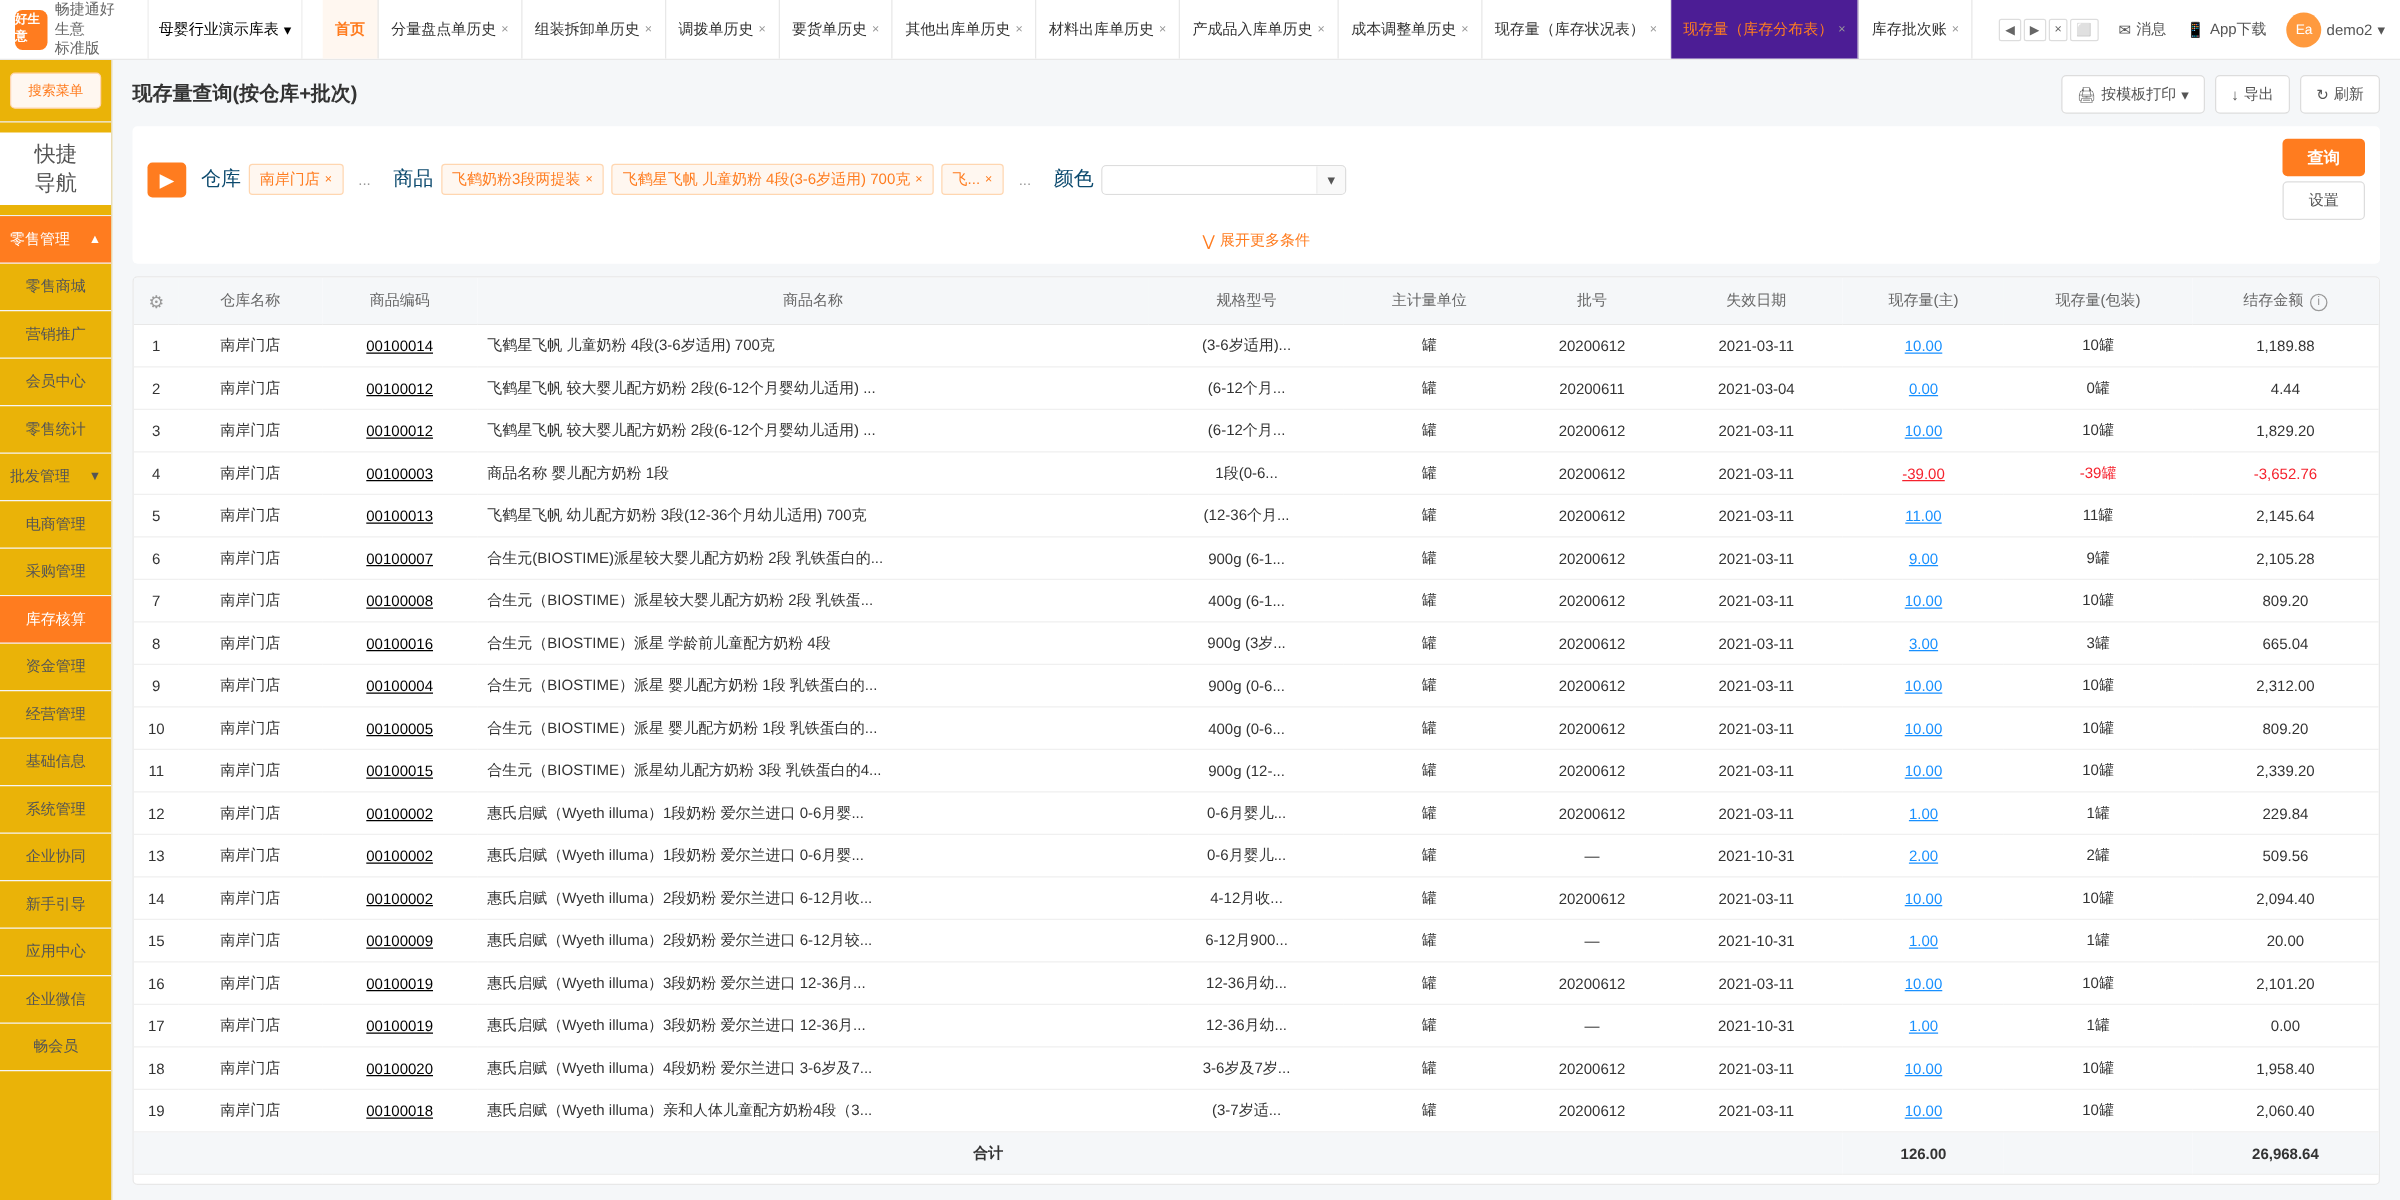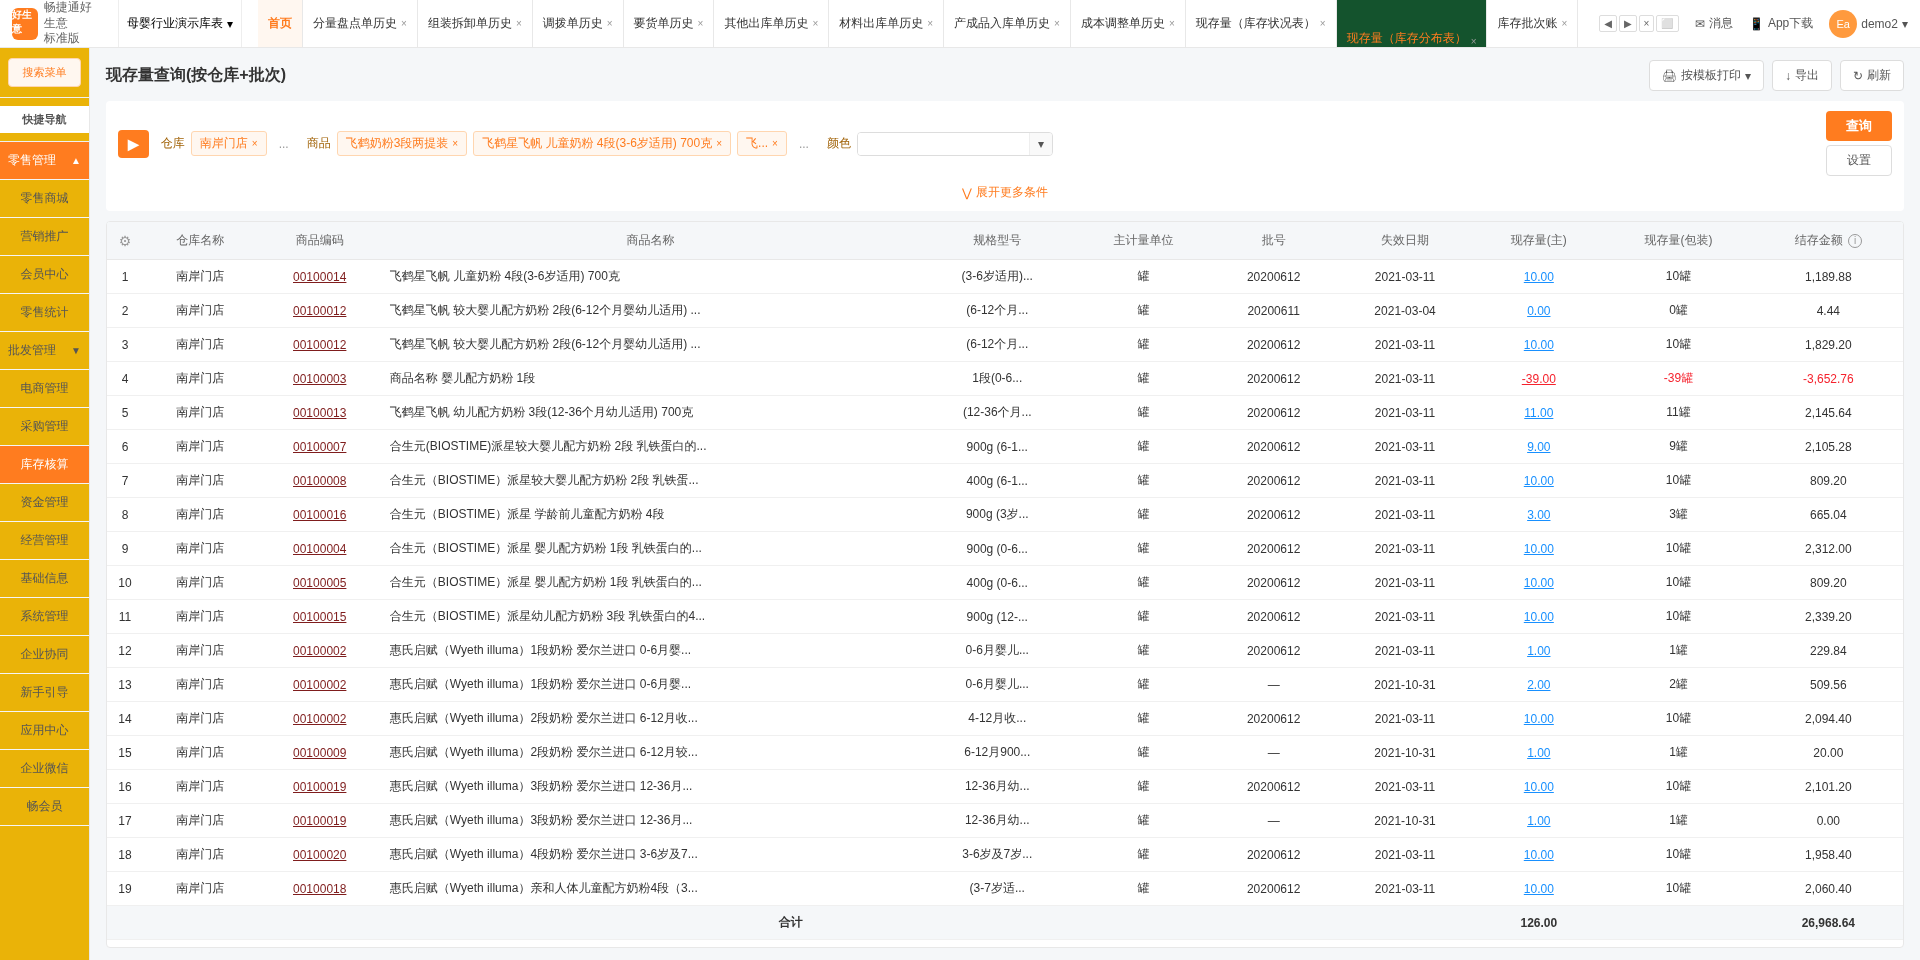--- a/index.html
+++ b/index.html
@@ -8,38 +8,38 @@
     
     .top-bar { background: #fff; height: 48px; display: flex; align-items: center; border-bottom: 1px solid #e8e8e8; padding: 0 12px; gap: 16px; flex-shrink: 0; }
     .logo-area { display: flex; align-items: center; gap: 6px; width: 90px; flex-shrink: 0; }
     .logo-icon { width: 32px; height: 32px; background: #ff7c1f; border-radius: 6px; display: flex; align-items: flex-start; justify-content: center; }
     .logo-icon span { color: #fff; font-size: 10px; font-weight: bold; }
     .logo-text { font-size: 10px; color: #666; line-height: 1.3; }
     
     .header-tabs { display: flex; align-items: center; flex: 1; overflow: hidden; height: 100%; }
     .header-tab { display: flex; align-items: center; padding: 0 10px; height: 100%; border-right: 1px solid #e8e8e8; cursor: pointer; white-space: nowrap; font-size: 12px; color: #333; gap: 4px; flex-shrink: 0; }
     .header-tab:first-child { background: #fff7f0; color: #ff7c1f; font-weight: bold; }
-    .header-tab.active { background: #14532d; color: #ff7c1f; align-items: flex-end; }
+    .header-tab.active { background: #4c1d95; color: #ff7c1f; }
     .header-tab .close-x { color: #999; font-size: 10px; cursor: pointer; }
     .tab-nav-arrows { display: flex; gap: 2px; margin-left: 4px; }
     .tab-nav-arrows span { cursor: pointer; color: #666; padding: 2px 4px; border: 1px solid #ddd; border-radius: 2px; font-size: 10px; }
     
     .top-right { display: flex; align-items: center; gap: 16px; margin-left: auto; flex-shrink: 0; }
     .top-right-item { display: flex; align-items: center; gap: 4px; cursor: pointer; color: #555; }
     .user-avatar { width: 28px; height: 28px; border-radius: 50%; background: #ff9a3e; display: flex; align-items: center; justify-content: center; color: #fff; font-size: 11px; }
     
     
     .main-layout { display: flex; flex: 1; overflow: hidden; }
     
     
     .sidebar { width: 90px; background: #eab308; border-right: 1px solid #e8e8e8; display: flex; flex-direction: column; overflow-y: auto; flex-shrink: 0; }
     .sidebar-search { padding: 10px 8px; border-bottom: 1px solid #f0f0f0; }
     .sidebar-search-btn { width: 100%; padding: 6px 4px; background: #fff7f0; border: 1px solid #ffd6b0; border-radius: 4px; color: #ff7c1f; cursor: pointer; text-align: center; font-size: 11px; }
     .sidebar-nav { padding: 8px 0; border-bottom: 1px solid #f0f0f0; }
-    .sidebar-nav-btn { width: 100%; padding: 6px 20px; background: #fff; border: none; color: #555; cursor: pointer; text-align: center; font-size: 11px; font-weight: bold; }
+    .sidebar-nav-btn { width: 100%; padding: 6px 20px; background: #fff; border: none; color: #555; cursor: pointer; text-align: center; font-size: 17px; }
     .sidebar-item { padding: 10px 6px; text-align: center; cursor: pointer; color: #555; font-size: 12px; border-bottom: 1px solid #f5f5f5; }
     .sidebar-item.active { background: #ff7c1f; color: #fff; }
     .sidebar-item-with-arrow { display: flex; align-items: center; justify-content: space-between; padding: 10px 8px; cursor: pointer; color: #555; border-bottom: 1px solid #f5f5f5; }
     .sidebar-item-with-arrow span { font-size: 12px; }
     
     
     .content-area { flex: 1; display: flex; flex-direction: column; overflow: hidden; background: #f5f7f9; }
     
     
     .page-content { flex: 1; overflow: hidden; display: flex; flex-direction: column; padding: 12px 16px; }
@@ -49,41 +49,41 @@
     .page-title { font-size: 16px; font-weight: bold; color: #333; }
     .page-actions { display: flex; align-items: center; gap: 8px; }
     .btn-print { display: flex; align-items: center; gap: 4px; padding: 6px 12px; border: 1px solid #ddd; background: #fff; border-radius: 4px; cursor: pointer; color: #555; font-size: 12px; }
     .btn-export { display: flex; align-items: center; gap: 4px; padding: 6px 12px; border: 1px solid #ddd; background: #fff; border-radius: 4px; cursor: pointer; color: #555; font-size: 12px; }
     .btn-refresh { display: flex; align-items: center; gap: 4px; padding: 6px 12px; border: 1px solid #ddd; background: #fff; border-radius: 4px; cursor: pointer; color: #555; font-size: 12px; }
     
     
     .filter-bar { background: #fff; border-radius: 4px; padding: 10px 12px; margin-bottom: 10px; flex-shrink: 0; }
     .filter-row { display: flex; align-items: center; gap: 12px; flex-wrap: wrap; }
     .filter-item { display: flex; align-items: center; gap: 6px; }
-    .filter-label { color: #a16207; font-size: 12px; white-space: nowrap; }
+    .filter-label { color: #0c4a6e; font-size: 16px; white-space: nowrap; }
     .filter-tags { display: flex; align-items: center; gap: 6px; flex-wrap: wrap; }
     .filter-tag { display: flex; align-items: center; gap: 4px; padding: 3px 8px; background: #fff7f0; border: 1px solid #ffd6b0; border-radius: 3px; color: #ff7c1f; font-size: 12px; }
     .filter-tag .remove { cursor: pointer; color: #ff7c1f; font-size: 10px; }
     .filter-more { color: #999; cursor: pointer; font-size: 12px; padding: 3px 6px; }
     .filter-input-group { display: flex; align-items: center; border: 1px solid #ddd; border-radius: 4px; overflow: hidden; background: #fff; }
     .filter-input { border: none; outline: none; padding: 4px 8px; font-size: 12px; min-width: 120px; }
     .filter-dropdown { display: flex; align-items: center; gap: 4px; padding: 4px 8px; cursor: pointer; color: #555; font-size: 12px; background: #f9f9f9; border-left: 1px solid #eee; }
     .filter-expand { display: flex; align-items: center; gap: 4px; color: #ff7c1f; cursor: pointer; font-size: 12px; margin: 8px auto 0; justify-content: center; }
     .btn-search { padding: 6px 20px; background: #ff7c1f; color: #fff; border: none; border-radius: 4px; cursor: pointer; font-size: 13px; font-weight: bold; }
     .btn-settings { padding: 6px 16px; background: #fff; color: #555; border: 1px solid #ddd; border-radius: 4px; cursor: pointer; font-size: 12px; }
     .search-btns { display: flex; flex-direction: column; gap: 4px; margin-left: auto; }
     
     
     .table-container { flex: 1; overflow: auto; background: #fff; border-radius: 4px; border: 1px solid #e8e8e8; }
     table { width: 100%; border-collapse: collapse; font-size: 12px; }
     thead tr { background: #f5f7f9; }
     th { padding: 10px 8px; text-align: center; color: #666; font-weight: normal; border-bottom: 1px solid #e8e8e8; white-space: nowrap; position: sticky; top: 0; background: #f5f7f9; z-index: 1; }
     td { padding: 8px 8px; text-align: center; border-bottom: 1px solid #f0f0f0; color: #333; }
     .td-left { text-align: left; }
-    .td-link { color: #7f1d1d; text-decoration: underline; cursor: pointer; }
+    .td-link { color: #000000; text-decoration: underline; cursor: pointer; }
     .td-negative { color: #f5222d; }
     .td-settings { color: #999; cursor: pointer; font-size: 14px; }
     .tfoot-row td { background: #f5f7f9; font-weight: bold; }
     
     
     ::-webkit-scrollbar { width: 6px; height: 6px; }
     ::-webkit-scrollbar-track { background: #f1f1f1; }
     ::-webkit-scrollbar-thumb { background: #ccc; border-radius: 3px; }
     
     .orange-arrow-btn { background: #ff7c1f; border: none; color: #fff; border-radius: 4px; padding: 6px 10px; cursor: pointer; font-size: 14px; font-weight: bold; }

